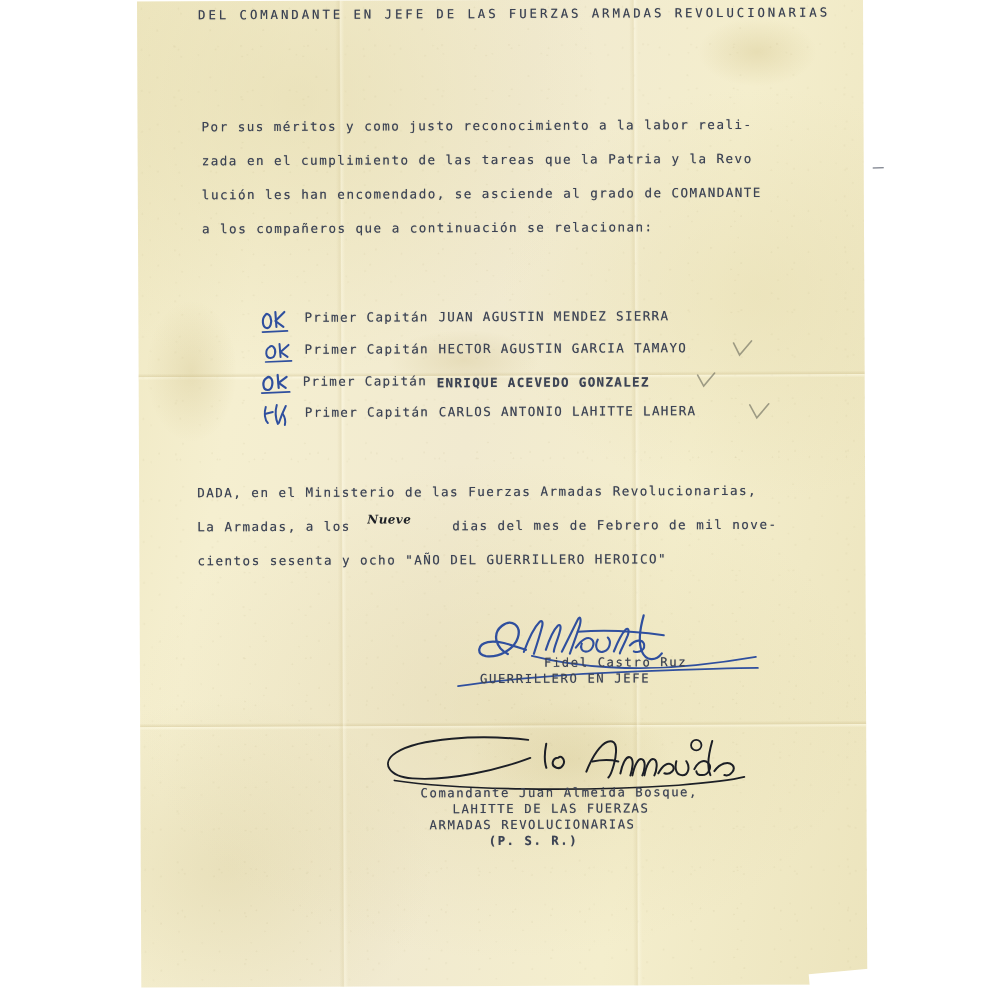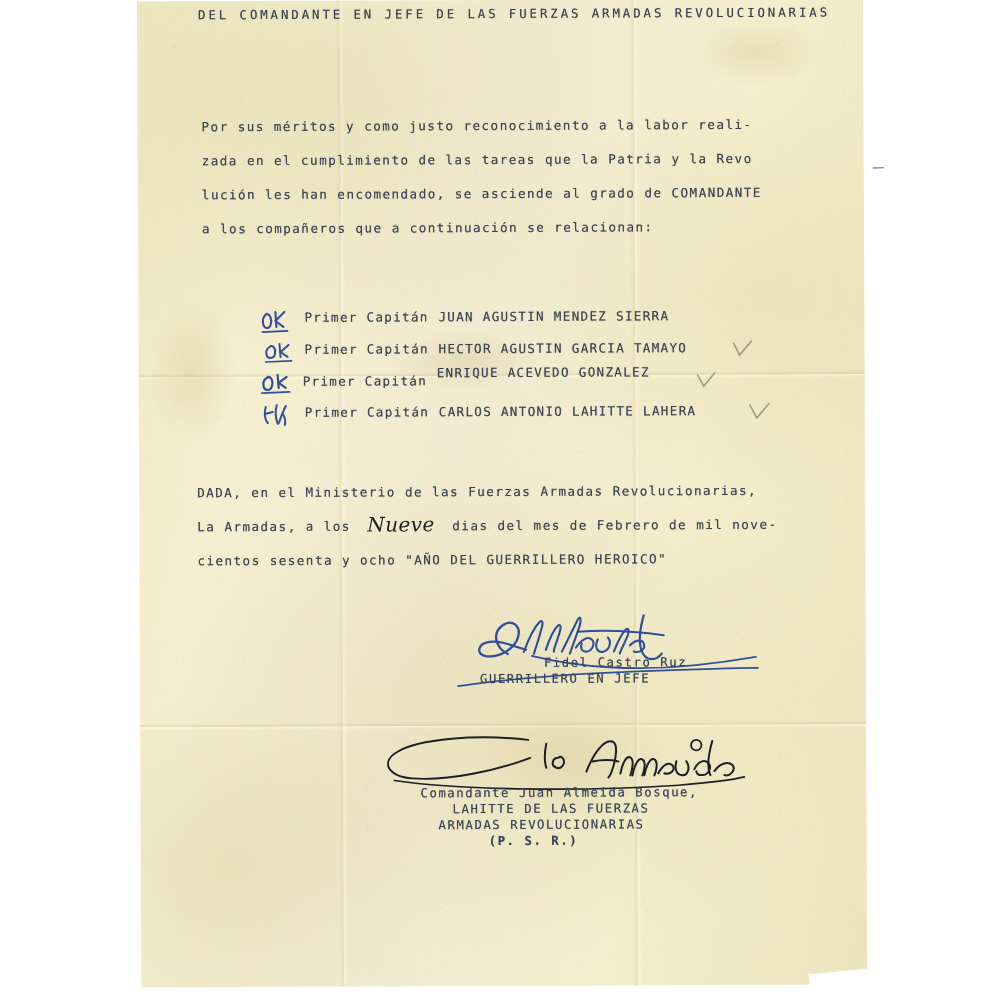--- a/index.html
+++ b/index.html
@@ -108,22 +108,22 @@
     color: #3a4152;
   }
   .body-line { letter-spacing: 1.45px; }
   .list-line { letter-spacing: 1.30px; }
   .sig-line  { letter-spacing: 1.55px; font-size: 12.3px; }
   .hw-date {
     position: absolute;
     color: #1d2026;
     font-family: "DejaVu Serif", serif;
     font-style: italic;
-    font-size: 20px;
-    font-weight: 400;
+    font-size: 12px;
+    font-weight: 700;
     letter-spacing: 0.4px;
   }
 
   svg { display: block; overflow: visible; }
   .sigpath-blue {
     fill: none;
     stroke: #2f4f9e;
     stroke-linecap: round;
     stroke-linejoin: round;
   }
@@ -200,21 +200,21 @@
     </div>
 
     <div>
       <svg style="position:absolute;left:121px;top:371px;" width="40" height="26">
         <path class="sigpath-blue" stroke-width="2.2" d="M7,6 C2,9 3,18 8,18 C13,18 14,9 11,6 C9,4 8,5 7,6 Z"></path>
         <path class="sigpath-blue" stroke-width="2.2" d="M18,3 L19,16"></path>
         <path class="sigpath-blue" stroke-width="2.2" d="M27,5 L19,11 L26,16"></path>
         <path class="sigpath-blue" stroke-width="1.7" d="M2,21 L30,20"></path>
       </svg>
       <div class="tw list-line" style="left:164px; top:373px;">Primer Capitán</div>
-      <div class="tw list-line" style="left:298px; top:365px;">ENRIQUE ACEVEDO GONZALEZ</div>
+      <div class="tw list-line" style="left:298px; top:375px;font-weight:bold;">ENRIQUE ACEVEDO GONZALEZ</div>
       <svg style="position:absolute;left:556px;top:372px;" width="26" height="22">
         <path class="check" d="M3,4 L9,15 L20,2"></path>
       </svg>
     </div>
 
     <div>
       <svg style="position:absolute;left:122px;top:402px;" width="44" height="28">
         <path class="sigpath-blue" stroke-width="2.0" d="M5,4 C3,10 4,17 7,20"></path>
         <path class="sigpath-blue" stroke-width="2.0" d="M4,11 L12,9"></path>
         <path class="sigpath-blue" stroke-width="2.0" d="M16,2 C14,9 15,16 17,21"></path>
@@ -278,19 +278,19 @@
         <path class="sigpath-black" stroke-width="2.0" d="M334,10 C330,24 328,36 332,44"></path>
         <path class="sigpath-black" stroke-width="2.0" d="M336,40 C342,32 350,30 354,34 C358,38 352,46 346,44"></path>
 
         <circle cx="318" cy="14" r="5.2" fill="none" stroke="#1c1f26" stroke-width="1.8"></circle>
 
         <path class="sigpath-black" stroke-width="1.7" d="M16,48 C80,58 200,60 300,54 C340,51 358,48 366,46"></path>
       </svg>
 
       <div class="tw sig-line" style="left:280px; top:786px;">Comandante Juan Almeida Bosque,</div>
       <div class="tw sig-line" style="left:312px; top:802px;">LAHITTE DE LAS FUERZAS</div>
-      <div class="tw sig-line" style="left:298px; top:818px;text-align:center;">ARMADAS REVOLUCIONARIAS</div>
+      <div class="tw sig-line" style="left:289px; top:818px;text-align:center;">ARMADAS REVOLUCIONARIAS</div>
       <div class="tw sig-line" style="left:348px; top:834px;font-weight:bold;">(P. S. R.)</div>
     </div>
 
   </div>
 
 </div>
 
 </body></html>

